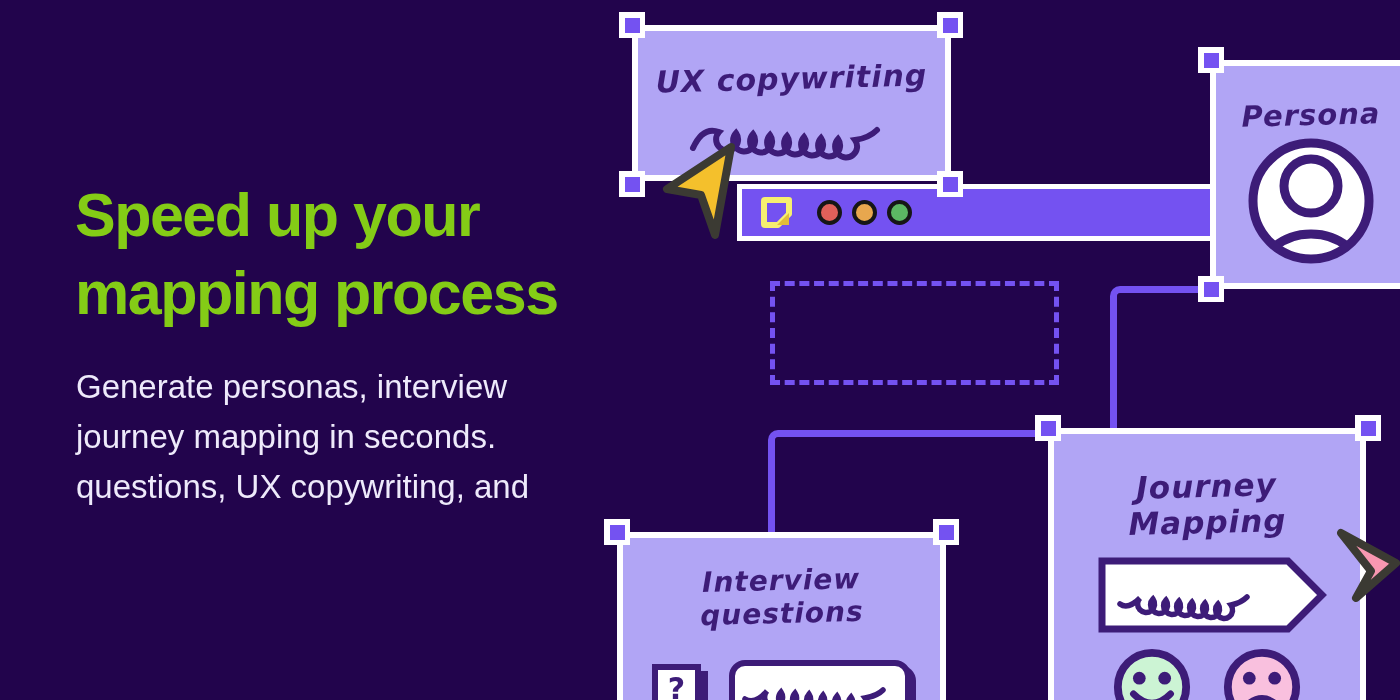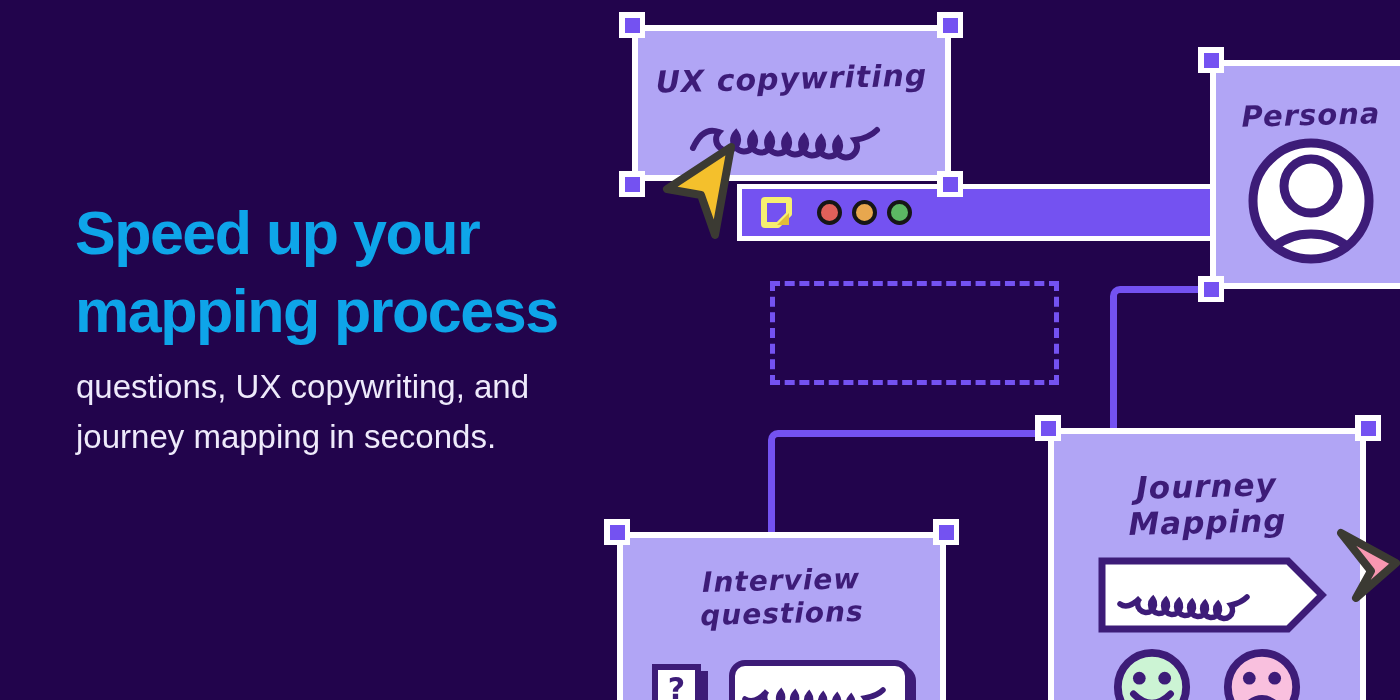--- a/index.html
+++ b/index.html
@@ -2,21 +2,21 @@
 <html style="--background: #22044c; --card: #b1a5f5; --accent: #7452f1; --ink: #3d1c78; --cursor-yellow: #f4c02c; --cursor-pink: #f897b1; --sticky-yellow: #f6ef70; --sticky-fold: #e2bd3a; --dot-red: #e0605a; --dot-orange: #e8a74e; --dot-green: #5cb763; --smiley-green: #ccf4d4; --smiley-pink: #f9c0de;"><head>
 <meta charset="utf-8">
 <style>
   html,body{margin:0;padding:0;background:#111;}
   .stage{
     position:relative;width:1400px;height:700px;overflow:hidden;
     background:var(--background,#22044c);
     font-family:"Liberation Sans",sans-serif;
   }
   
-  .heading{position:absolute;left:75px;top:194px;color:#0ea5e9;font-weight:bold;
+  .heading{position:absolute;left:75px;top:176px;color:#84cc16;font-weight:bold;
     font-size:61px;line-height:78px;letter-spacing:-1.5px;}
   .subtitle{position:absolute;left:76px;top:362px;color:#eeeafb;
     font-size:33px;line-height:50px;font-weight:400;}
   
   .card{position:absolute;background:var(--card,#b1a5f5);border:6px solid #fff;
     box-sizing:border-box;z-index:3;}
   .hand{font-family:"DejaVu Sans",sans-serif;font-style:italic;font-weight:bold;
     color:var(--ink,#3d1c78);text-align:center;letter-spacing:1px;transform:rotate(-1.5deg);}
   .handle{position:absolute;width:26px;height:26px;background:#fff;z-index:6;
     display:flex;align-items:center;justify-content:center;}
@@ -62,22 +62,23 @@
 </head>
 <body>
 
 <div class="stage">
 
   <div class="heading">
     <div>Speed up your</div>
     <div>mapping process</div>
   </div>
   <div class="subtitle">
+    <div>Generate personas, interview</div>
+    <div>journey mapping in seconds.</div>
     <div>questions, UX copywriting, and</div>
-    <div>journey mapping in seconds.</div>
   </div>
 
   <div class="connector" style="left:1110px;top:286px;width:105px;height:160px;"></div>
   <div class="connector" style="left:768px;top:430px;width:288px;height:112px;"></div>
 
   <div class="window-bar">
     <svg width="36" height="36" viewBox="0 0 36 36">
       <path d="M6,5 H30 V19 L19,30 H6 Q5,30 5,29 V6 Q5,5 6,5 Z" fill="none" style="stroke:var(--sticky-yellow,#f6ef70)" stroke-width="6" stroke-linejoin="round"></path>
       <polygon points="30,18 18,30 30,30" style="fill:var(--sticky-fold,#e2bd3a)"></polygon>
     </svg>

